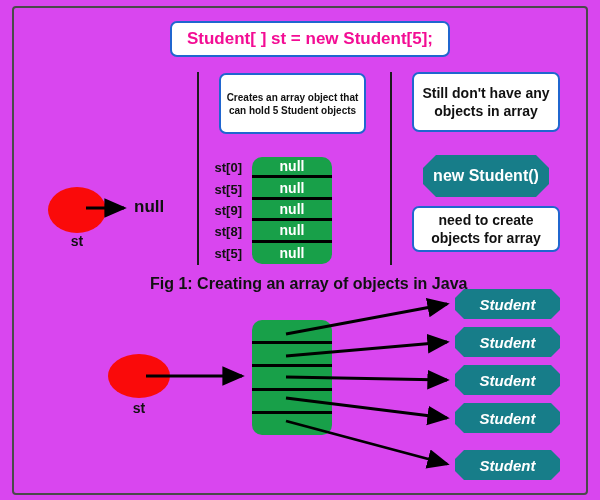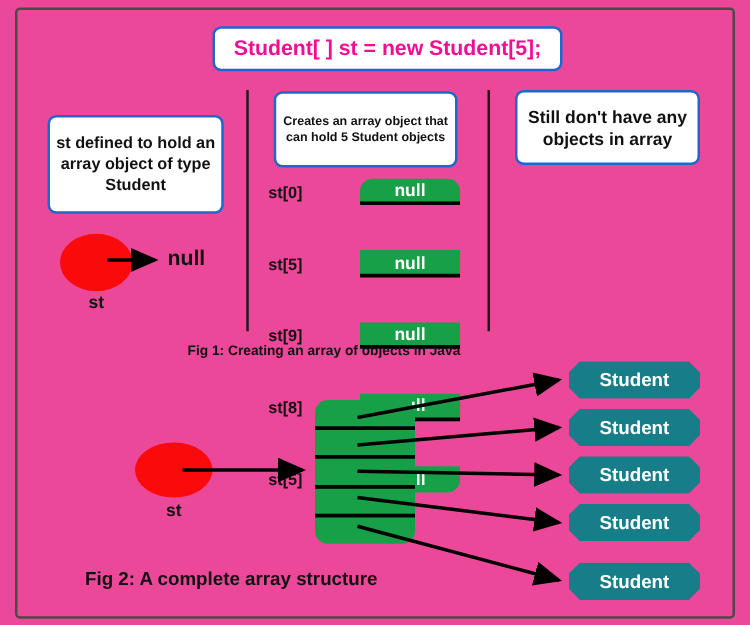--- a/index.html
+++ b/index.html
@@ -1,17 +1,17 @@
 <!DOCTYPE html>
 <html><head>
 <meta charset="utf-8">
 <style>
   html,body{margin:0;padding:0;background:#fff;}
   .canvas{
-    position:relative;width:600px;height:500px;background:#ec4899;
+    position:relative;width:600px;height:500px;background:#d946ef;
     font-family:"Liberation Sans",sans-serif;font-weight:bold;color:#111;
     overflow:hidden;
   }
   .frame{
     position:absolute;left:12px;top:6px;width:572px;height:485px;
     border:2px solid #4a4a4a;border-radius:4px;
   }
   .divider{position:absolute;top:72px;height:193px;width:2px;background:#1c1c1c;}
   .note{
     position:absolute;border:2px solid #2066cf;border-radius:7px;background:#fff;
@@ -27,33 +27,34 @@
     position:absolute;background:#177d89;color:#fff;
     display:flex;align-items:center;justify-content:center;text-align:center;
   }
   .new-student{
     left:423px;top:155px;width:126px;height:42px;font-size:16px;
     clip-path:polygon(13px 0,calc(100% - 13px) 0,100% 13px,100% calc(100% - 13px),calc(100% - 13px) 100%,13px 100%,0 calc(100% - 13px),0 13px);
   }
   .student-oct{
     left:455px;width:105px;height:30px;font-size:15px;
     clip-path:polygon(9px 0,calc(100% - 9px) 0,100% 9px,100% calc(100% - 9px),calc(100% - 9px) 100%,9px 100%,0 calc(100% - 9px),0 9px);
+    font-style:italic;
   }
   .ellipse{position:absolute;background:#fa0a0a;border-radius:50%;}
   .ellipse1{left:48px;top:187px;width:58px;height:46px;}
   .ellipse2{left:108px;top:354px;width:62px;height:44px;}
   .plain{position:absolute;white-space:nowrap;}
   .null-label{left:134px;top:197px;font-size:17px;}
   .st1{left:48px;top:233px;width:58px;text-align:center;font-size:14px;}
   .st2{left:108px;top:400px;width:62px;text-align:center;font-size:14px;}
-  .cap1{left:150px;top:275px;font-size:11px;}
+  .cap1{left:150px;top:275px;font-size:16px;}
   .cap2{left:68px;top:455px;font-size:15px;}
   .array1{
-    position:absolute;left:205px;top:143px;
-    display:grid;grid-template-columns:47px 80px;grid-auto-rows:21.4px;gap:36px;
+    position:absolute;left:205px;top:157px;
+    display:grid;grid-template-columns:47px 80px;grid-auto-rows:21.4px;
   }
   .array1 .lbl{
     display:flex;align-items:center;justify-content:flex-end;
     padding-right:10px;font-size:13px;box-sizing:border-box;
   }
   .array1 .gcell{
     background:#18a049;color:#fff;font-size:14px;
     display:flex;align-items:center;justify-content:center;box-sizing:border-box;
   }
   .array1 .sep{border-bottom:3px solid #000;}
@@ -75,23 +76,20 @@
 
   <div class="frame"></div>
 
   <div class="note title-box">
     <span>Student[ ] st = new Student[5];</span>
   </div>
 
   <div class="divider" style="left:197px;"></div>
   <div class="divider" style="left:390px;"></div>
 
-  <div class="note left-note">
-    <span>st defined to hold an array object of type Student</span>
-  </div>
   <div class="ellipse ellipse1"></div>
   <div class="plain null-label">null</div>
   <div class="plain st1">st</div>
 
   <div class="note mid-note">
     <span>Creates an array object that can hold 5 Student objects</span>
   </div>
 
   <div class="array1">
     <div class="lbl">st[0]</div>
@@ -102,41 +100,46 @@
     <div class="gcell sep">null</div>
     <div class="lbl">st[8]</div>
     <div class="gcell sep">null</div>
     <div class="lbl">st[5]</div>
     <div class="gcell rbot">null</div>
   </div>
 
   <div class="note right-note-top">
     <span>Still don't have any objects in array</span>
   </div>
+  <div class="oct new-student">
+    <span>new Student()</span>
+  </div>
+  <div class="note right-note-bottom">
+    <span>need to create objects for array</span>
+  </div>
 
   <div class="plain cap1">Fig 1: Creating an array of objects in Java</div>
 
   <div class="ellipse ellipse2"></div>
   <div class="plain st2">st</div>
 
   <div class="array2">
     <div class="cell sep"></div>
     <div class="cell sep"></div>
     <div class="cell sep"></div>
     <div class="cell sep"></div>
     <div class="cell"></div>
   </div>
 
   <div class="oct student-oct" style="top:289px;">Student</div>
   <div class="oct student-oct" style="top:327px;">Student</div>
   <div class="oct student-oct" style="top:365px;">Student</div>
   <div class="oct student-oct" style="top:403px;">Student</div>
   <div class="oct student-oct" style="top:450px;">Student</div>
 
-  <div class="plain cap2">Fig 2: A complete array structure</div>
 
   <svg class="overlay" viewBox="0 0 600 500">
     <defs>
       <marker id="ah" markerWidth="9" markerHeight="8" refX="7" refY="3.5" orient="auto">
         <path d="M0,0 L8,3.5 L0,7 Z" fill="#000"></path>
       </marker>
     </defs>
     <line x1="86" y1="208" x2="124" y2="208" stroke="#000" stroke-width="2.8" marker-end="url(#ah)"></line>
     <line x1="146" y1="376" x2="242" y2="376" stroke="#000" stroke-width="2.8" marker-end="url(#ah)"></line>
     <line x1="286" y1="334" x2="447" y2="304" stroke="#000" stroke-width="2.8" marker-end="url(#ah)"></line>

